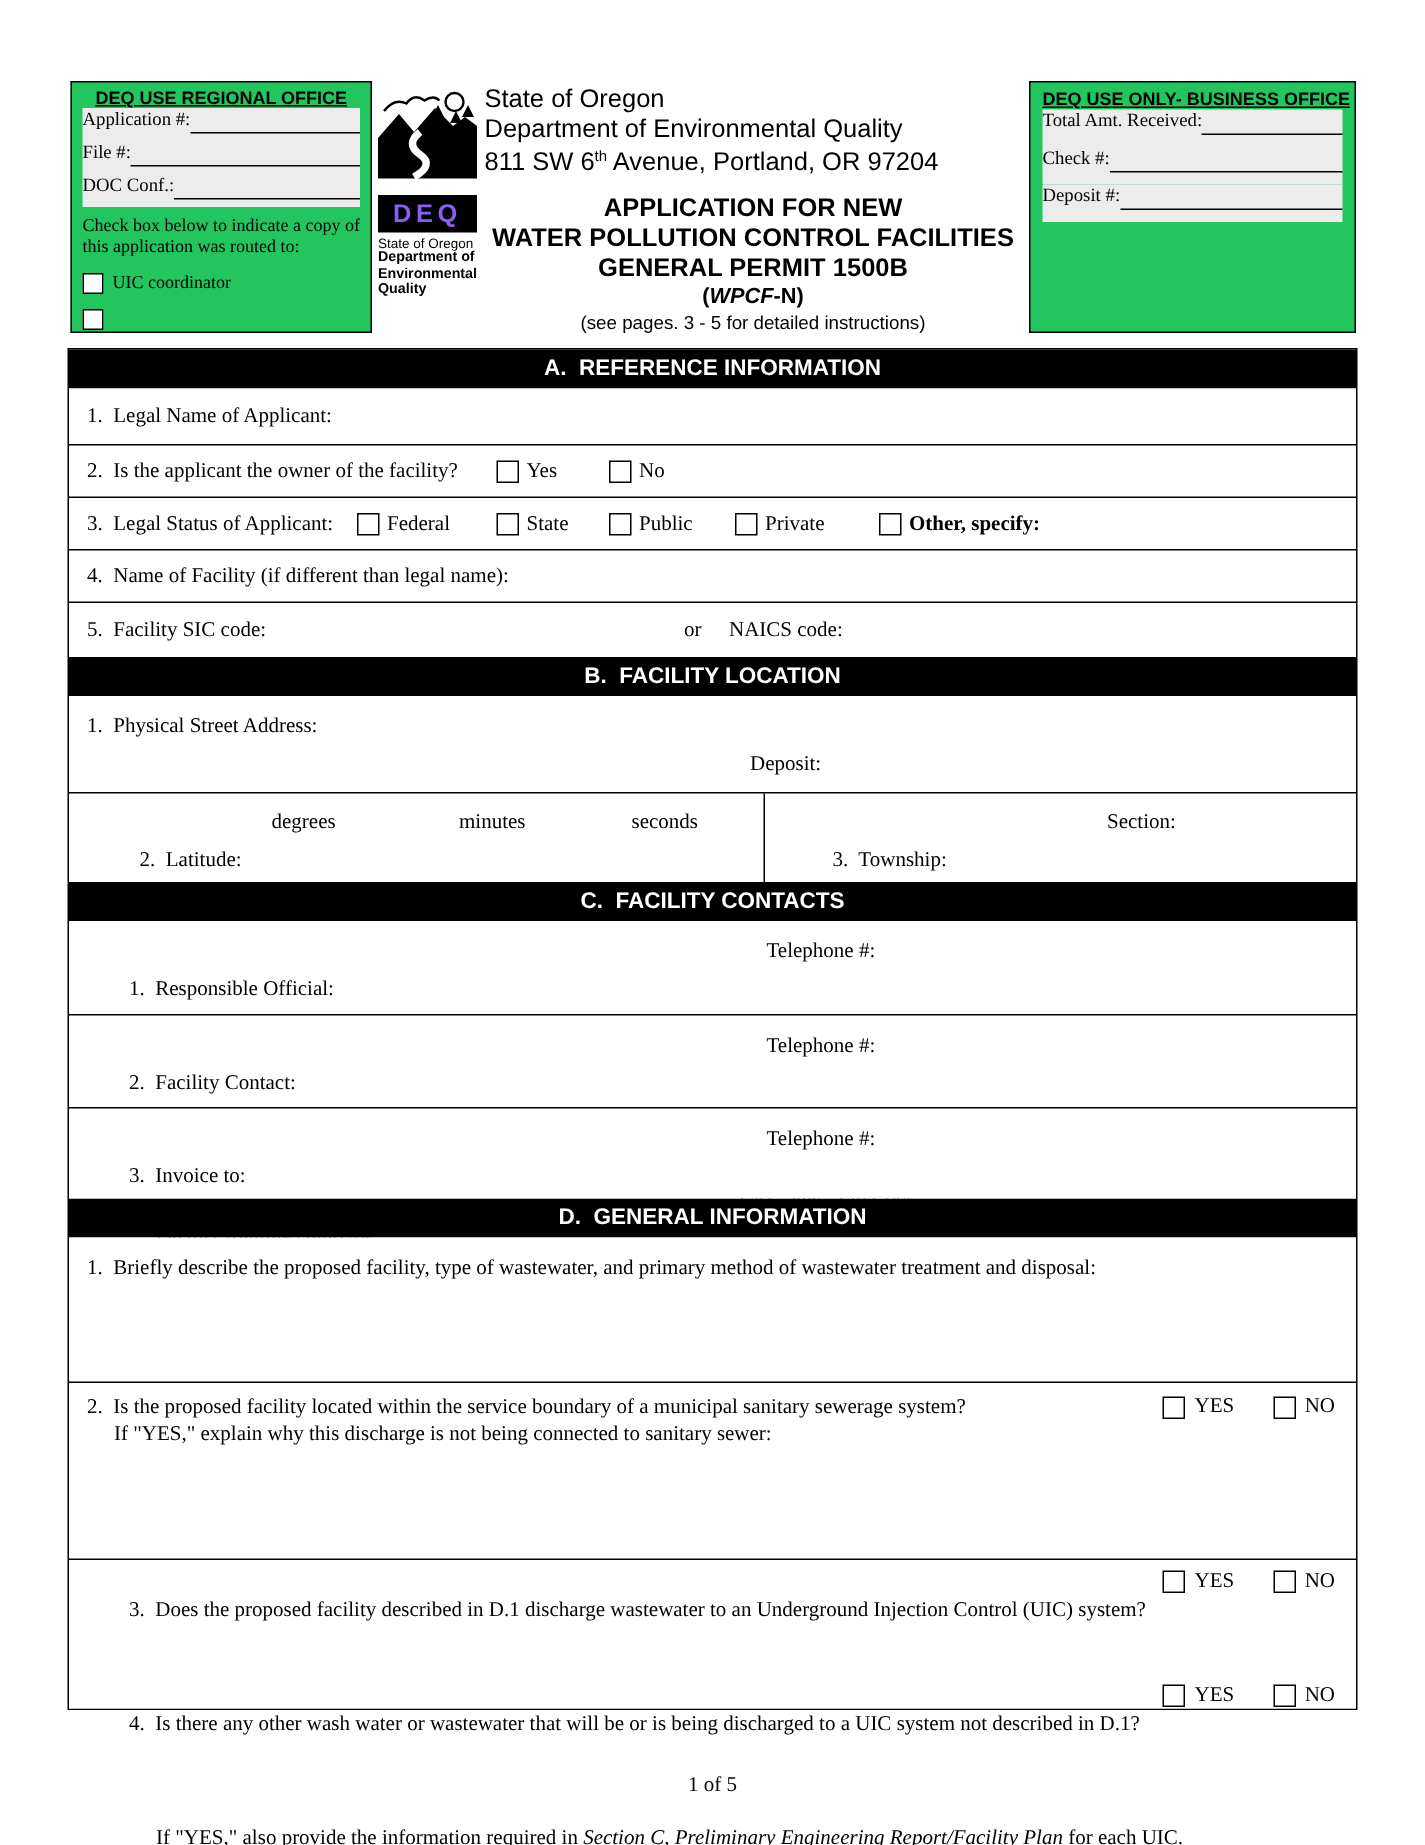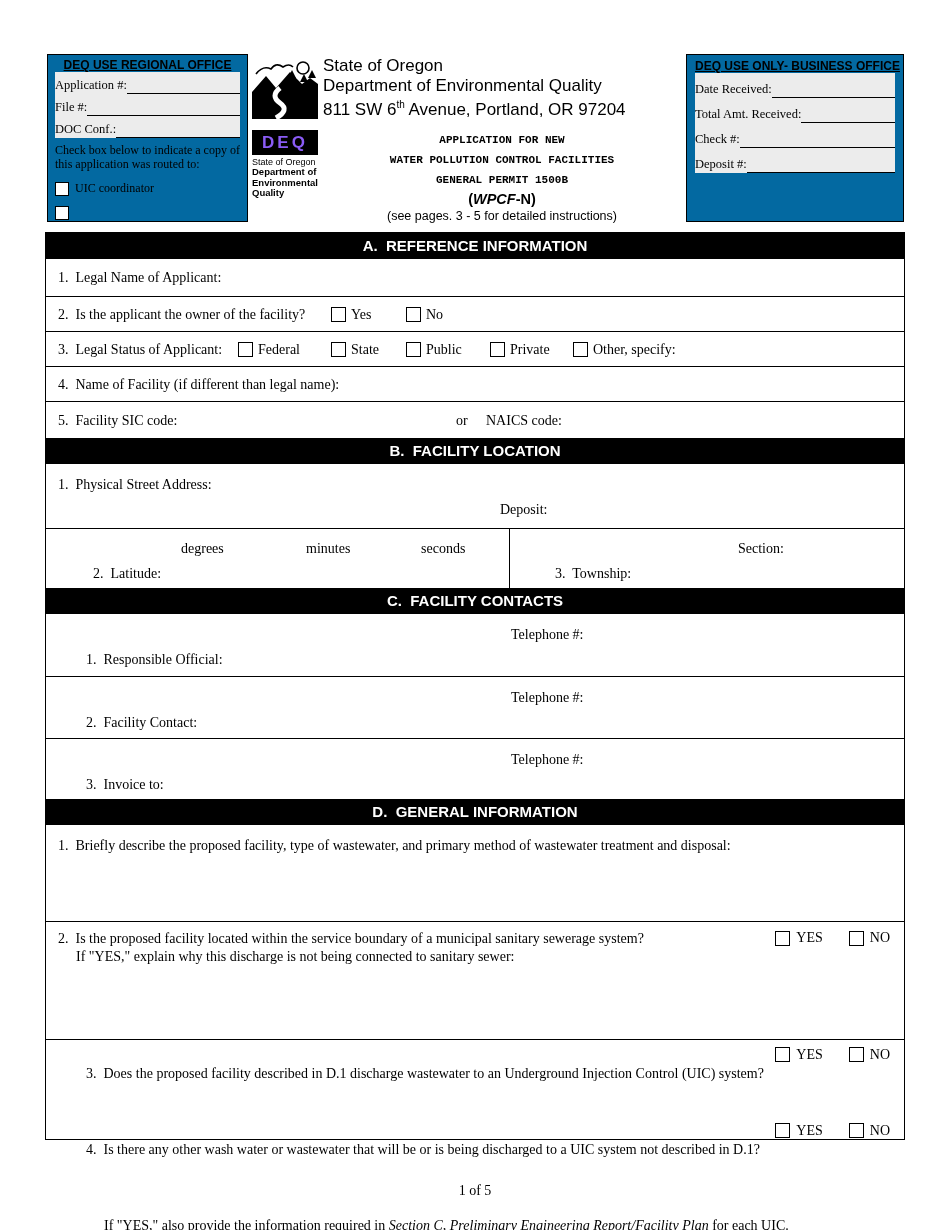--- a/index.html
+++ b/index.html
@@ -2,26 +2,26 @@
 <html><head>
 <meta charset="utf-8">
 <style>
   html,body{margin:0;padding:0;background:#fff;}
   .page{position:relative;width:950px;height:1230px;background:#fff;
         font-family:"Liberation Serif","DejaVu Serif",serif;color:#000;}
   .sans{font-family:"Liberation Sans","DejaVu Sans",sans-serif;}
   .pre{white-space:pre;}
 
   
-  .gray-box{position:absolute;background:#0369a1;border:1px solid #000;box-sizing:border-box;}
+  .gray-box{position:absolute;background:#22c55e;border:1px solid #000;box-sizing:border-box;}
   .left-box{left:47px;top:54px;width:201px;height:168px;padding:3px 7px;}
   .right-box{left:686px;top:54px;width:218px;height:168px;padding:4px 8px;}
   .box-title{font-family:"Liberation Sans","DejaVu Sans",sans-serif;font-weight:bold;
              font-size:12px;text-align:center;text-decoration:underline;white-space:pre;}
-  .box-field{display:flex;align-items:flex-end;font-size:12.5px;height:22px;background:#ececec;}
+  .box-field{display:flex;align-items:flex-start;font-size:12.5px;height:22px;background:#ececec;}
   .box-field .lbl{white-space:pre;padding-bottom:1px;}
   .box-field .line{flex:1;border-bottom:1px solid #000;height:16px;}
   .right-box .box-field{height:25px;}
   .box-note{font-size:12px;line-height:14px;margin-top:5px;}
   .box-check{display:flex;align-items:flex-end;font-size:12px;margin-top:10px;gap:6px;}
   .cb{display:inline-block;width:12px;height:12px;border:1.3px solid #000;background:#fff;flex:0 0 auto;}
 
   
   .logo{position:absolute;left:252px;top:58px;width:66px;text-align:left;}
   .logo svg{display:block;}
@@ -29,22 +29,22 @@
             font-family:"Liberation Sans","DejaVu Sans",sans-serif;font-weight:bold;
             font-size:17px;line-height:25px;letter-spacing:3px;box-sizing:border-box;}
   .logo-cap1{font-family:"Liberation Sans","DejaVu Sans",sans-serif;font-size:9px;margin-top:2px;}
   .logo-cap2{font-family:"Liberation Sans","DejaVu Sans",sans-serif;font-size:9.5px;font-weight:bold;
              line-height:10.5px;width:70px;}
 
   
   .center-head{position:absolute;left:323px;top:56px;width:358px;}
   .agency{font-family:"Liberation Sans","DejaVu Sans",sans-serif;font-size:17px;line-height:19.5px;}
   .agency sup{font-size:10px;}
-  .app-title{font-family:Liberation Mono, monospace;font-weight:bold;
-             font-size:11px;line-height:20px;text-align:center;margin-top:11px;white-space:pre;}
+  .app-title{font-family:Liberation Sans, sans-serif;font-weight:bold;
+             font-size:17px;line-height:20px;text-align:center;margin-top:11px;white-space:pre;}
   .permit-sub{font-family:"Liberation Sans","DejaVu Sans",sans-serif;font-weight:bold;
               font-size:14.5px;text-align:center;line-height:18px;}
   .instructions{font-family:"Liberation Sans","DejaVu Sans",sans-serif;font-size:12.5px;
                 text-align:center;line-height:17px;}
 
   
   .form{position:absolute;left:45px;top:232px;width:860px;border:1px solid #000;box-sizing:border-box;}
   .bar{height:26px;background:#000;color:#fff;text-align:center;
        font-family:"Liberation Sans","DejaVu Sans",sans-serif;font-weight:bold;
        font-size:15px;line-height:26px;white-space:pre;}
@@ -116,24 +116,20 @@
     <div class="agency">Department of Environmental Quality</div>
     <div class="agency"><span>811 SW 6</span><sup>th</sup><span> Avenue, Portland, OR 97204</span></div>
     <div class="app-title"><span>APPLICATION FOR NEW</span><br><span>WATER POLLUTION CONTROL FACILITIES</span><br><span>GENERAL PERMIT 1500B</span></div>
     <div class="permit-sub"><span>(</span><span class="ital">WPCF</span><span>-N)</span></div>
     <div class="instructions">(see pages. 3 - 5 for detailed instructions)</div>
   </div>
 
   <div class="gray-box right-box">
     <div class="box-title">DEQ USE ONLY- BUSINESS OFFICE</div>
     <div class="box-field">
-      <span class="lbl">Date Received:</span>
-      <span class="line"></span>
-    </div>
-    <div class="box-field">
       <span class="lbl">Total Amt. Received:</span>
       <span class="line"></span>
     </div>
     <div class="box-field">
       <span class="lbl">Check #:</span>
       <span class="line"></span>
     </div>
     <div class="box-field">
       <span class="lbl">Deposit #:</span>
       <span class="line"></span>
@@ -148,21 +144,21 @@
       <span class="pre">2.  Is the applicant the owner of the facility?</span>
       <span class="opt abs" style="left:285px;top:0;height:35px;"><span class="cb2"></span><span>Yes</span></span>
       <span class="opt abs" style="left:360px;top:0;height:35px;"><span class="cb2"></span><span>No</span></span>
     </div>
     <div class="row" style="height:35px;line-height:35px;padding-left:12px;">
       <span class="pre">3.  Legal Status of Applicant:</span>
       <span class="opt abs" style="left:192px;top:0;height:35px;"><span class="cb2"></span><span>Federal</span></span>
       <span class="opt abs" style="left:285px;top:0;height:35px;"><span class="cb2"></span><span>State</span></span>
       <span class="opt abs" style="left:360px;top:0;height:35px;"><span class="cb2"></span><span>Public</span></span>
       <span class="opt abs" style="left:444px;top:0;height:35px;"><span class="cb2"></span><span>Private</span></span>
-      <span class="opt abs" style="left:527px;top:0;height:35px;"><span class="cb2"></span><span>Other, specify:</span></span>
+      <span class="opt abs" style="left:540px;top:0;height:35px;font-weight:bold;"><span class="cb2"></span><span>Other, specify:</span></span>
     </div>
     <div class="row pre" style="height:35px;line-height:35px;padding-left:12px;"><span>4.  Name of Facility (if different than legal name):</span></div>
     <div class="row" style="height:37px;line-height:37px;padding-left:12px;">
       <span class="pre">5.  Facility SIC code:</span>
       <span class="abs" style="left:410px;top:0;height:37px;">or</span>
       <span class="abs" style="left:440px;top:0;height:37px;">NAICS code:</span>
     </div>
 
     <div class="bar sans">B.  FACILITY LOCATION</div>
     <div class="row" style="height:64px;padding:8px 0 0 12px;">

